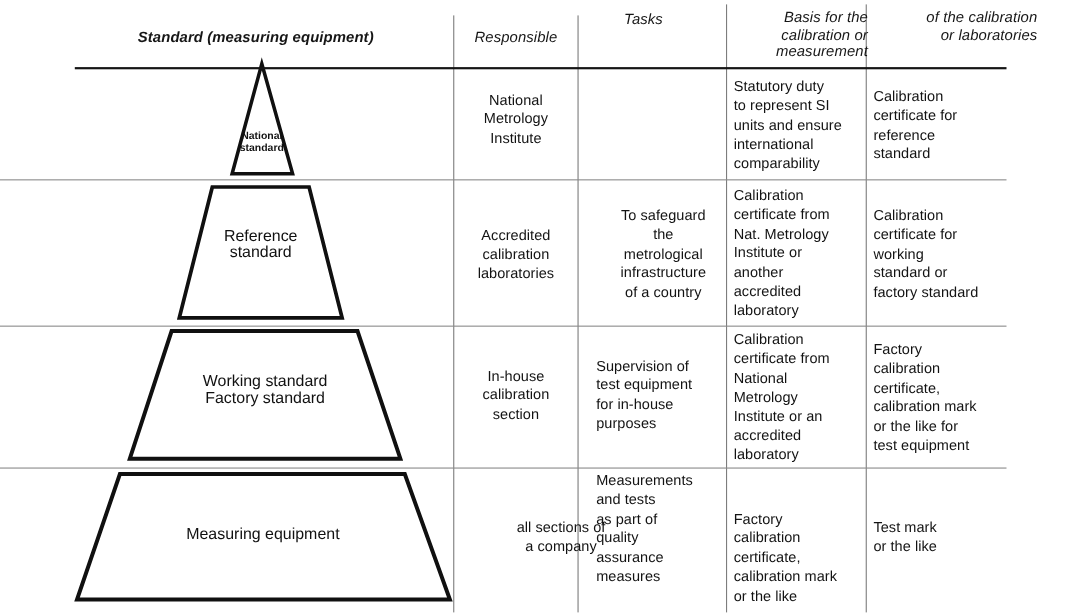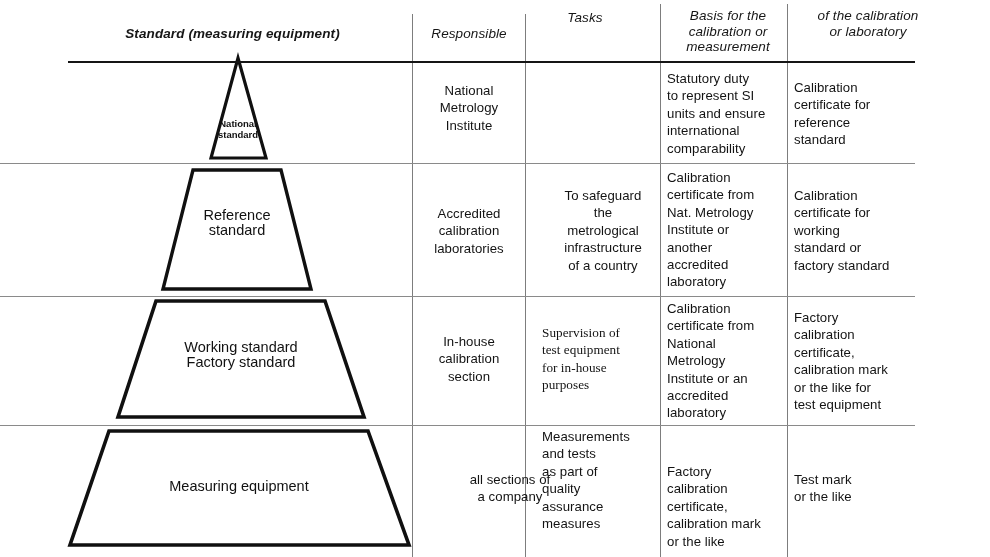--- a/index.html
+++ b/index.html
@@ -38,21 +38,21 @@
   
   .col-head {
     position: absolute;
     font-style: italic;
     font-size: 13.5px;
     line-height: 15.5px;
     text-align: center;
     color: #161616;
     letter-spacing: 0.1px;
   }
-  .col-head.left-align { text-align: center; }
+  .col-head.left-align { text-align: right; }
 
   
   .cell {
     position: absolute;
     font-size: 13.2px;
     line-height: 17.4px;
     color: #131313;
     letter-spacing: 0.05px;
   }
   .cell.center { text-align: center; }
@@ -123,34 +123,34 @@
   <div class="col-head" style="left:527px; top:10px; width:116px;">Tasks</div>
 
   <div class="col-head left-align" style="left:667px; top:8px; width:122px;">
     <div>Basis for the</div>
     <div>calibration or</div>
     <div>measurement</div>
   </div>
 
   <div class="col-head left-align" style="left:793px; top:8px; width:150px;">
     <div>of the calibration</div>
-    <div>or laboratory</div>
+    <div>or laboratories</div>
   </div>
 
   <div class="cell center" style="left:414px; top:82px; width:110px;">National<br>Metrology<br>Institute</div>
   <div class="cell left" style="left:667px; top:70px; width:122px;">Statutory duty<br>to represent SI<br>units and ensure<br>international<br>comparability</div>
   <div class="cell left" style="left:794px; top:79px; width:140px;">Calibration<br>certificate for<br>reference<br>standard</div>
 
   <div class="cell center" style="left:414px; top:205px; width:110px;">Accredited<br>calibration<br>laboratories</div>
   <div class="cell left" style="left:542px; top:187px; width:122px;text-align:center;">To safeguard<br>the<br>metrological<br>infrastructure<br>of a country</div>
   <div class="cell left" style="left:667px; top:169px; width:122px;">Calibration<br>certificate from<br>Nat. Metrology<br>Institute or<br>another<br>accredited<br>laboratory</div>
   <div class="cell left" style="left:794px; top:187px; width:145px;">Calibration<br>certificate for<br>working<br>standard or<br>factory standard</div>
 
   <div class="cell center" style="left:414px; top:333px; width:110px;">In-house<br>calibration<br>section</div>
-  <div class="cell left" style="left:542px; top:324px; width:125px;font-family:Liberation Serif, serif;">Supervision of<br>test equipment<br>for in-house<br>purposes</div>
+  <div class="cell left" style="left:542px; top:324px; width:125px;">Supervision of<br>test equipment<br>for in-house<br>purposes</div>
   <div class="cell left" style="left:667px; top:300px; width:124px;">Calibration<br>certificate from<br>National<br>Metrology<br>Institute or an<br>accredited<br>laboratory</div>
   <div class="cell left" style="left:794px; top:309px; width:145px;">Factory<br>calibration<br>certificate,<br>calibration mark<br>or the like for<br>test equipment</div>
 
   <div class="cell center" style="left:414px; top:471px; width:110px;margin-left:41px;">all sections of<br>a company</div>
   <div class="cell left" style="left:542px; top:428px; width:122px;">Measurements<br>and tests<br>as part of<br>quality<br>assurance<br>measures</div>
   <div class="cell left" style="left:667px; top:463px; width:124px;">Factory<br>calibration<br>certificate,<br>calibration mark<br>or the like</div>
   <div class="cell left" style="left:794px; top:471px; width:140px;">Test mark<br>or the like</div>
 
 </div>
 

